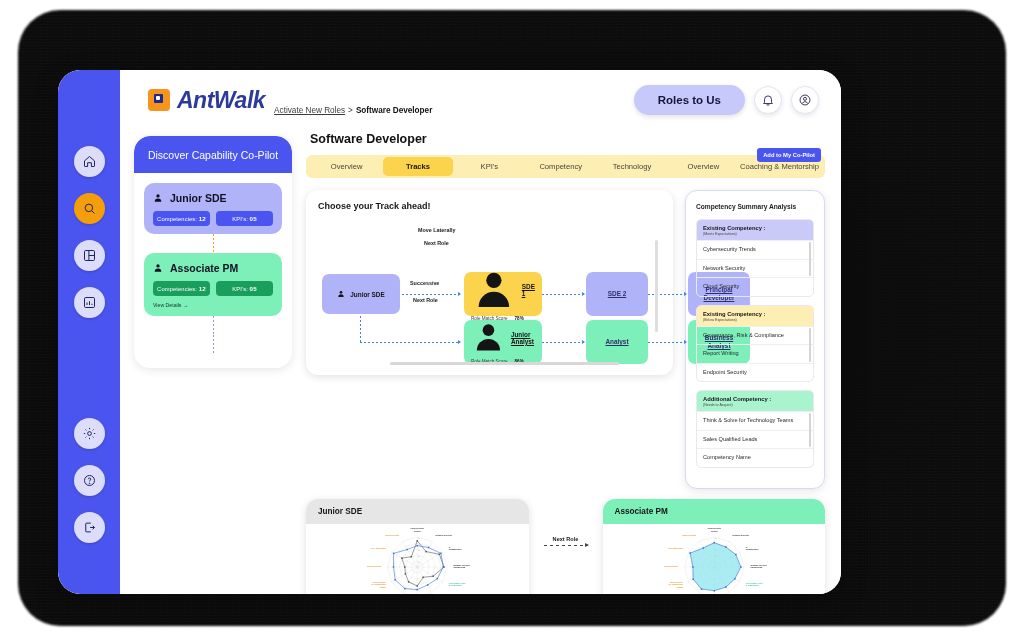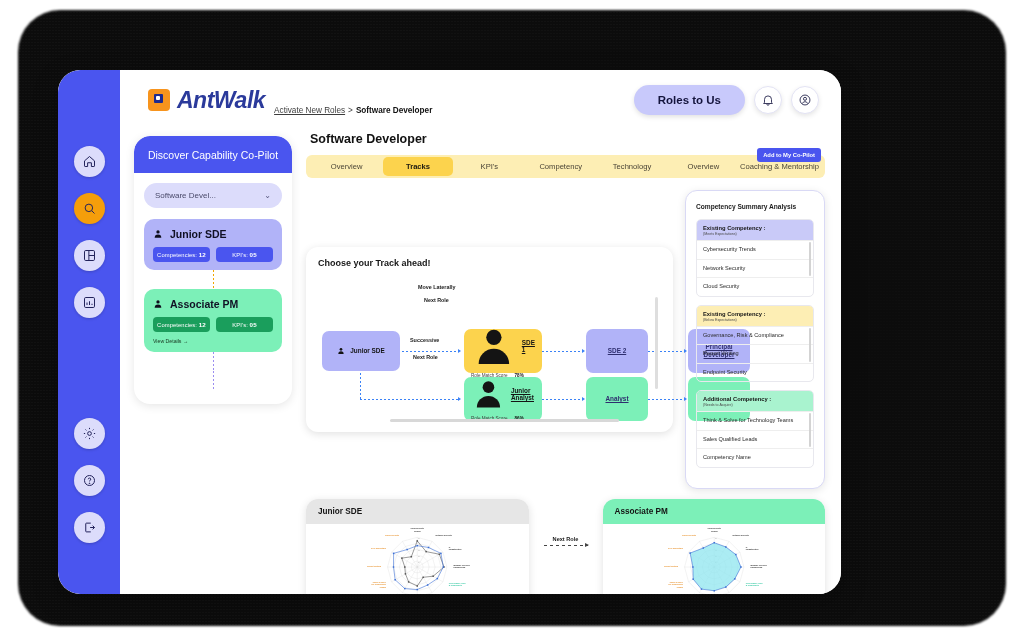--- a/index.html
+++ b/index.html
@@ -126,21 +126,21 @@
     background:#fdeeb4; border-radius:6px; display:flex; align-items:center;
     height:23px; padding:0 6px; margin-bottom:12px; gap:2px;
   }
   .tab{
     flex:1; text-align:center; font-size:7.6px; color:#4a4436; cursor:pointer;
     padding:5px 0; border-radius:5px; white-space:nowrap;
   }
   .tab.active{ background:#fcd34d; color:#1d1a10; font-weight:bold; }
 
   
-  .midrow{ display:flex; gap:12px; flex:0 0 auto;align-items:center; }
+  .midrow{ display:flex; gap:12px; flex:0 0 auto; }
   .track-card{
     flex:1; background:#fff; border-radius:12px; box-shadow:0 2px 9px rgba(0,0,0,.12);
     padding:11px 12px 9px; min-width:0; position:relative; height:185px;
   }
   .track-title{ font-size:9px; font-weight:bold; color:#181818; margin-bottom:3px;}
   .track-canvas{ position:relative; height:152px; }
   .lbl{ position:absolute; font-size:5.4px; font-weight:bold; color:#1b1b1b; white-space:nowrap;}
   .node{
     position:absolute; border-radius:7px; display:flex; flex-direction:column;
     justify-content:center; padding:6px 7px;
@@ -289,24 +289,20 @@
     </div>
 
     <div class="addbtn">Add to My Co-Pilot</div>
 
     <div class="body">
 
       <div class="leftcol">
         <div class="copilot">
           <div class="copilot-head">Discover Capability Co-Pilot</div>
           <div class="copilot-body">
-            <div class="select">
-              <span>Software Devel...</span>
-              <span class="chev">⌄</span>
-            </div>
             <div id="roles-holder">
                 <div class="role-card purple">
                   <div class="role-title">
                     <svg class="pico" viewBox="0 0 24 24" style="fill:#0f0f1e">
                       <circle cx="12" cy="7" r="4"></circle>
                       <path d="M4 21a8 8 0 0 1 16 0z"></path>
                     </svg>
                     <span>Junior SDE</span>
                   </div>
                   <div class="pills">

